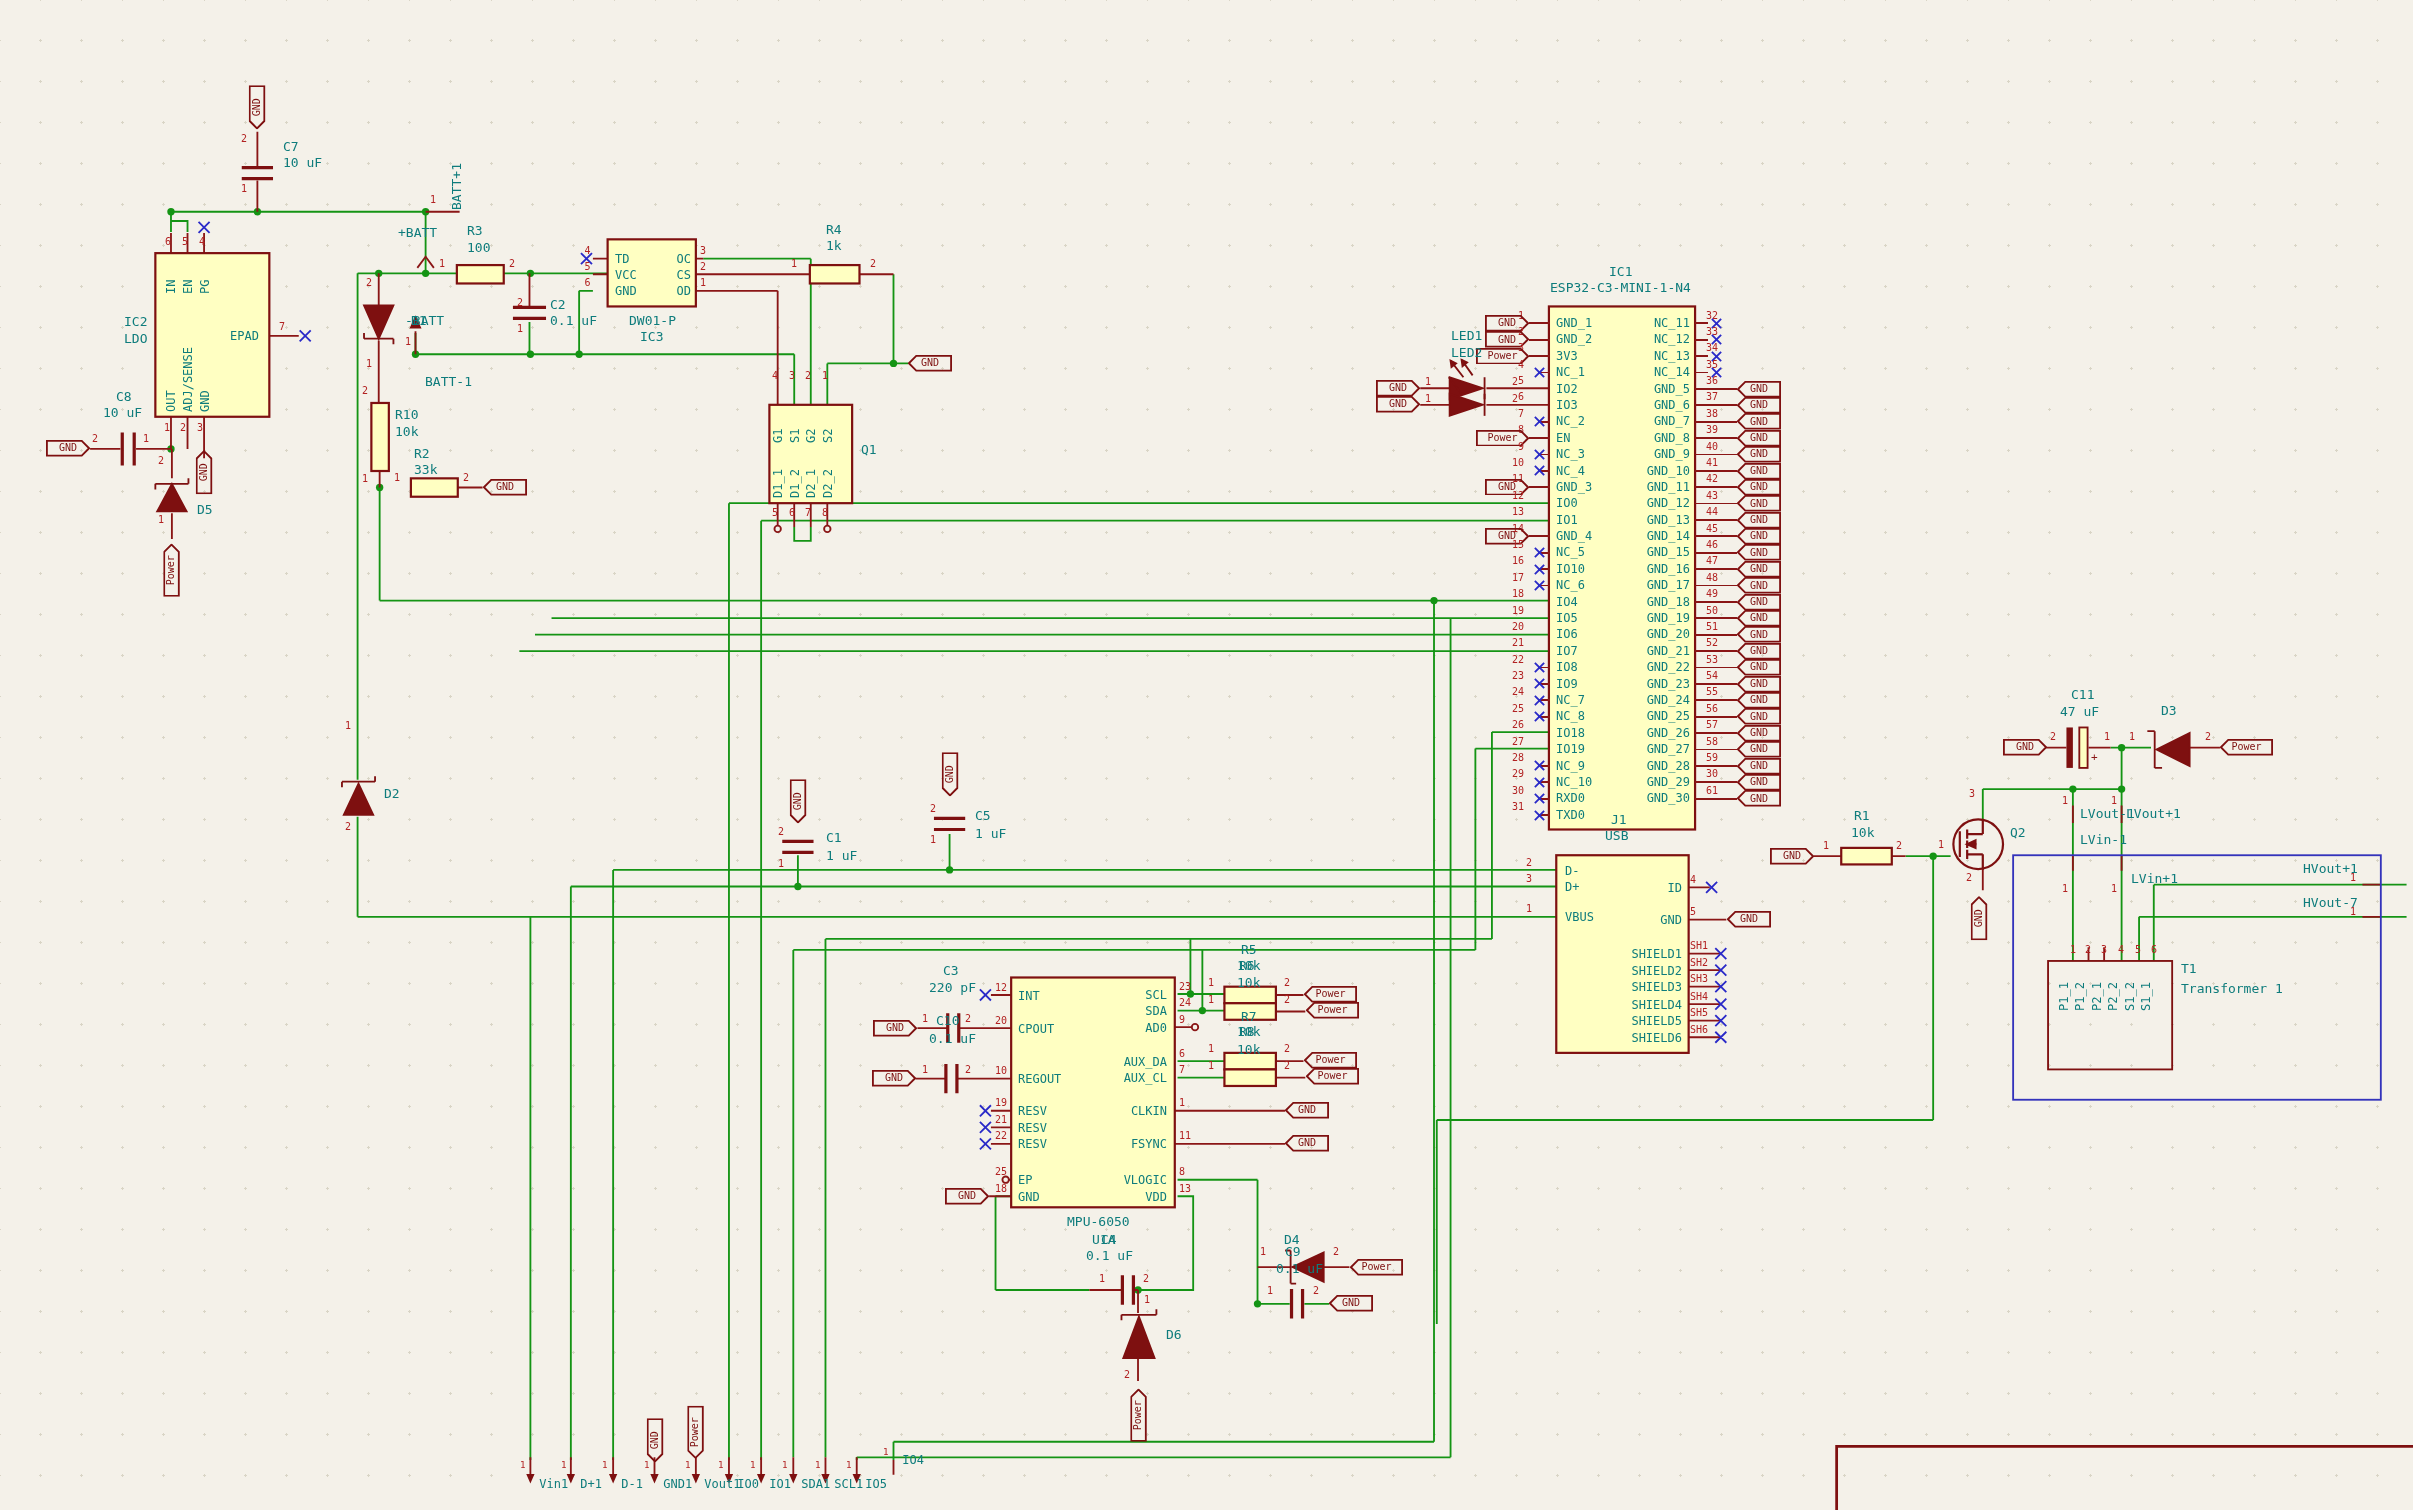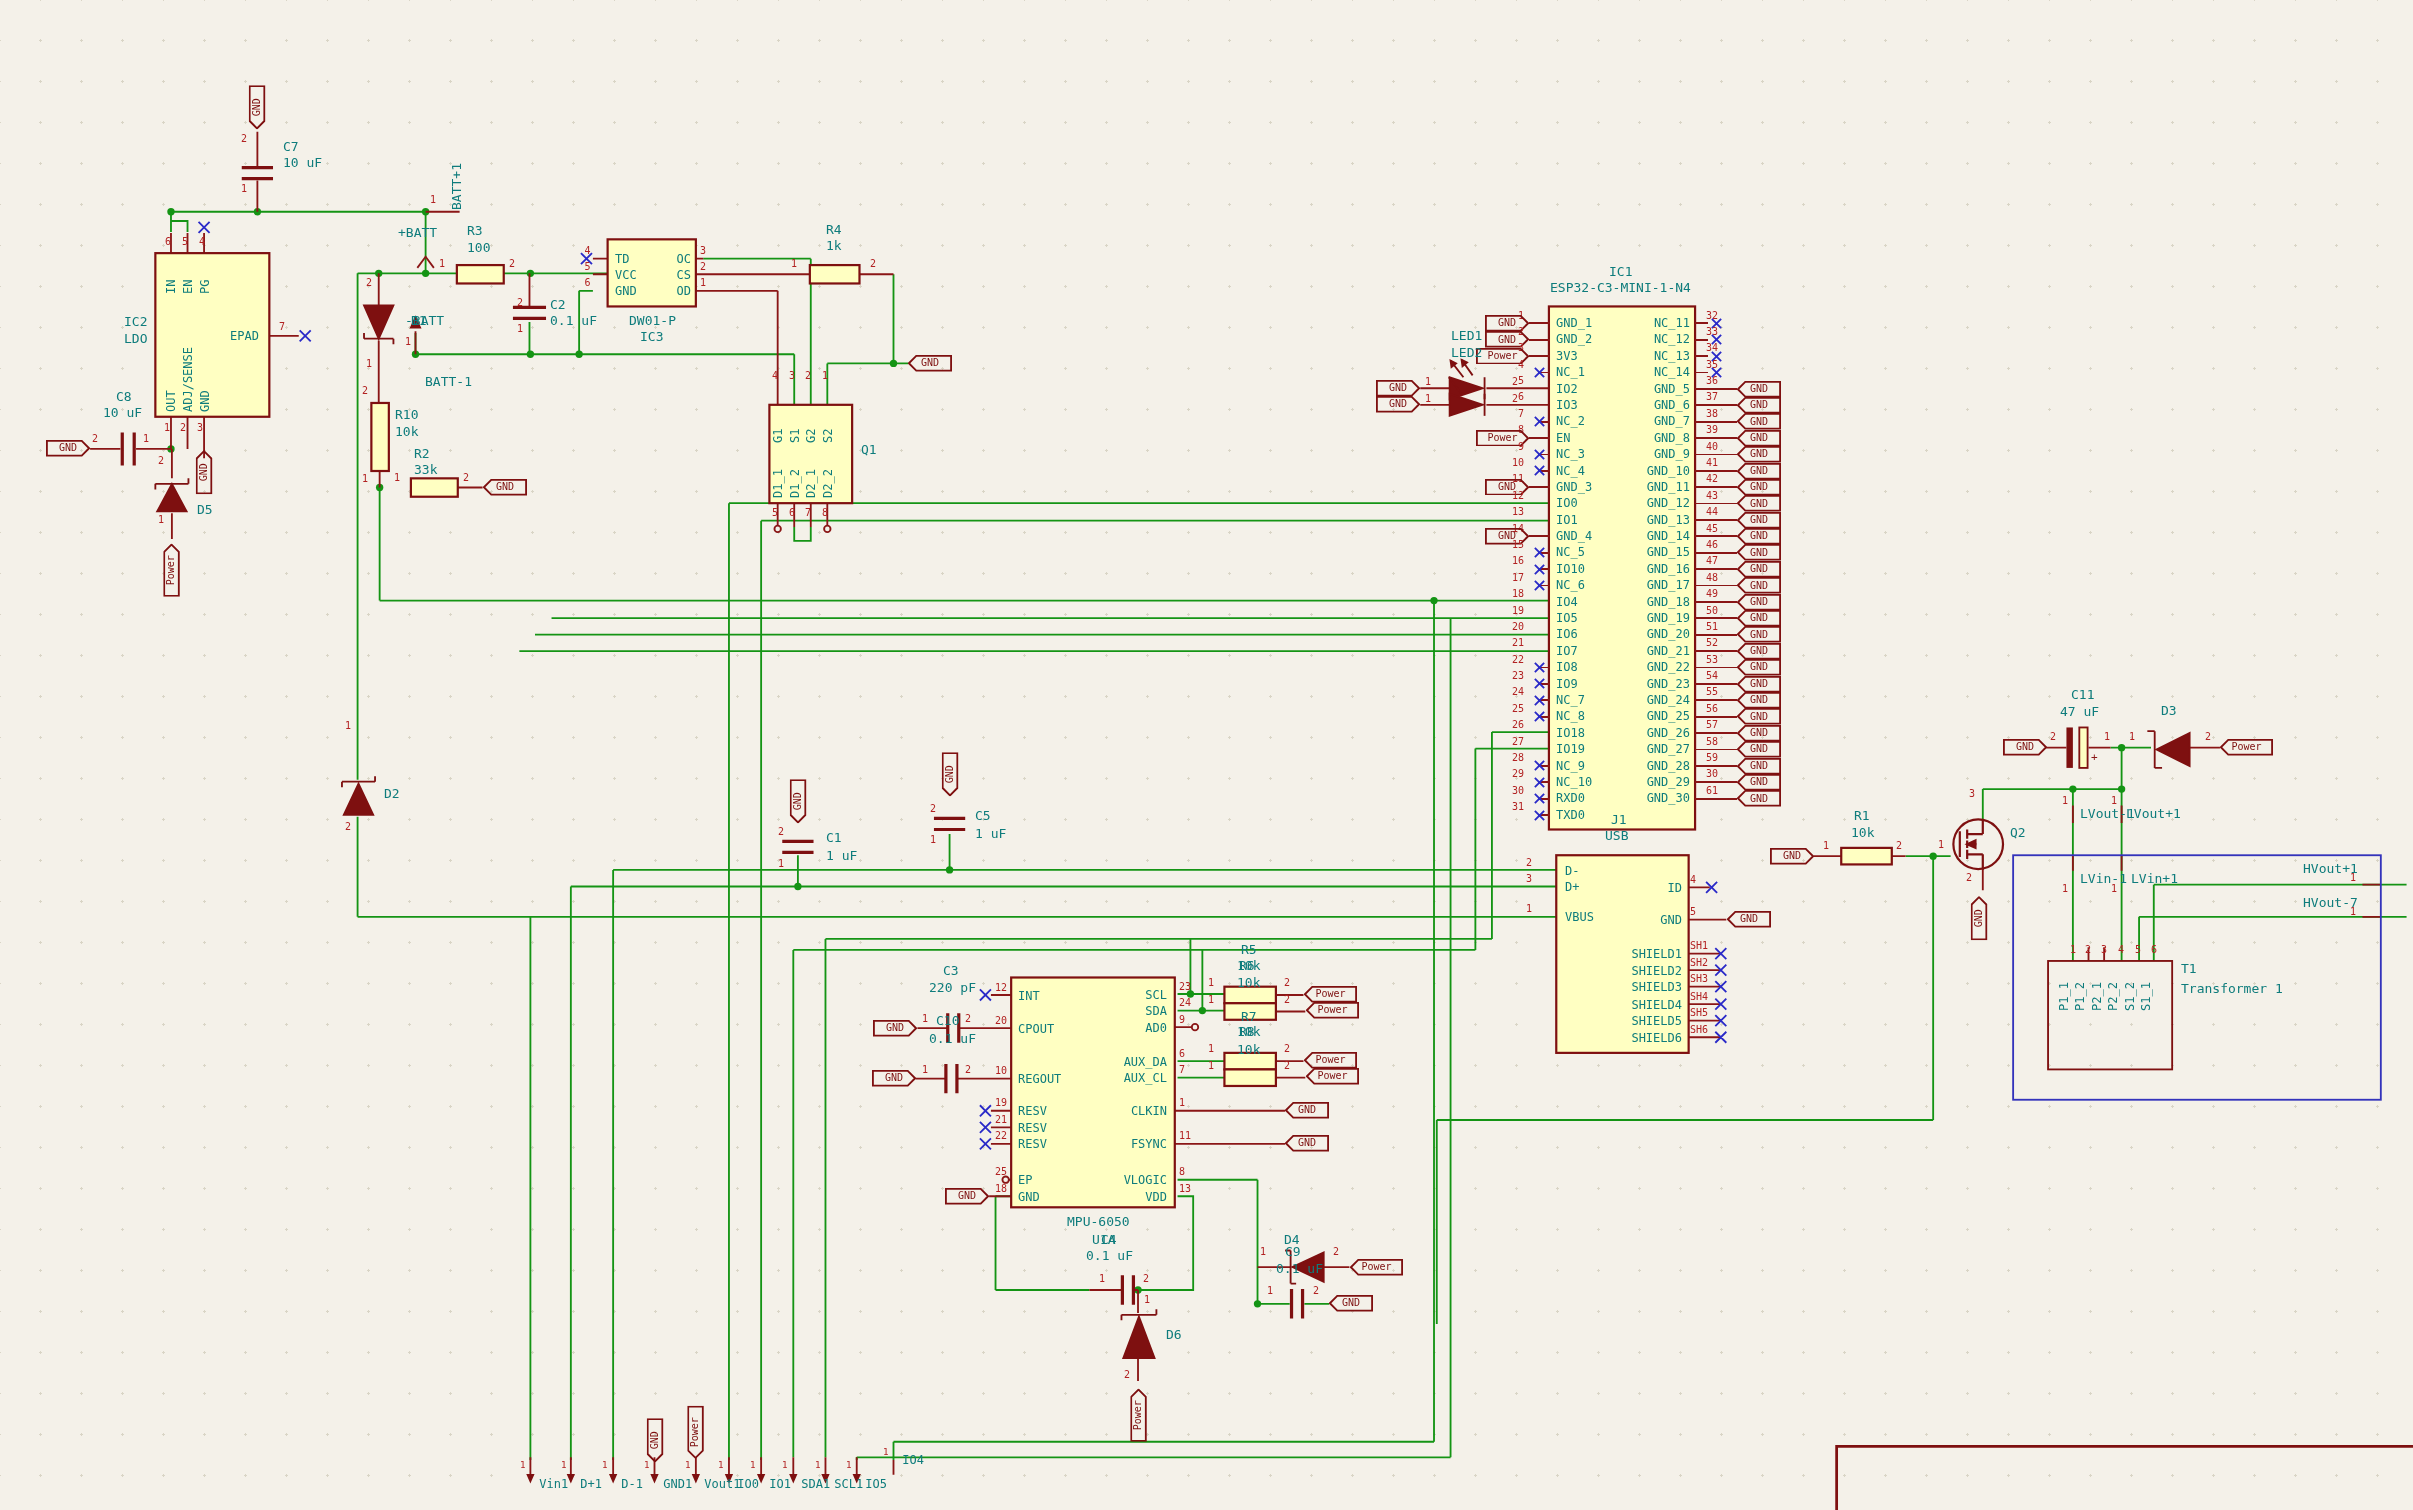--- a/index.html
+++ b/index.html
@@ -1458,21 +1458,21 @@
       </svg>
       <i>Power</i>
     </div>
 
 <span class="n" style="left:2062px;top:796px">1</span>
 <span class="n" style="left:2111px;top:796px">1</span>
 <span class="tt" style="left:2080px;top:807px">LVout-1</span>
 <span class="tt" style="left:2126px;top:807px">LVout+1</span>
 <span class="n" style="left:2062px;top:884px">1</span>
 <span class="n" style="left:2111px;top:884px">1</span>
-<span class="tt" style="left:2080px;top:872px">LVin-1</span>
+<span class="tt" style="left:2080px;top:833px">LVin-1</span>
 <span class="tt" style="left:2131px;top:872px">LVin+1</span>
 <span class="tt" style="left:2303px;top:862px">HVout+1</span>
 <span class="n" style="left:2350px;top:873px">1</span>
 <span class="tt" style="left:2303px;top:896px">HVout-7</span>
 <span class="n" style="left:2350px;top:907px">1</span>
 
 <span class="tt" style="left:2181px;top:962px">T1</span>
 <span class="tt" style="left:2181px;top:982px">Transformer 1</span>
 <span class="n" style="left:2070px;top:945px">1</span>
 <span class="n" style="left:2085px;top:945px">2</span>

